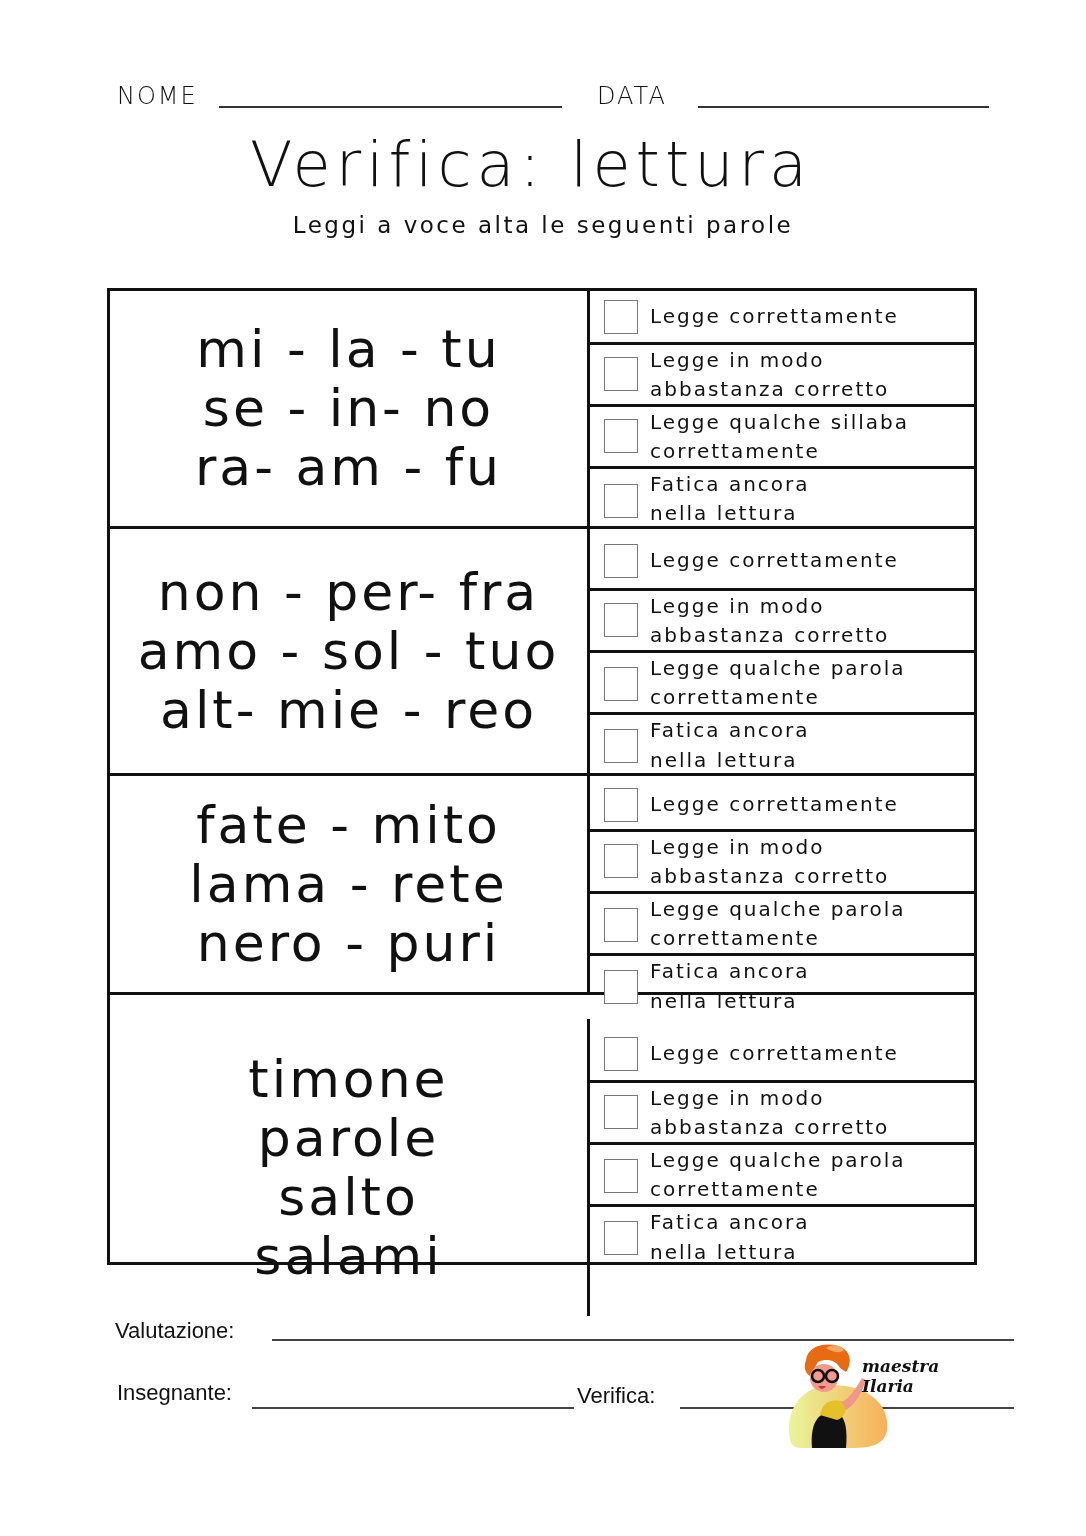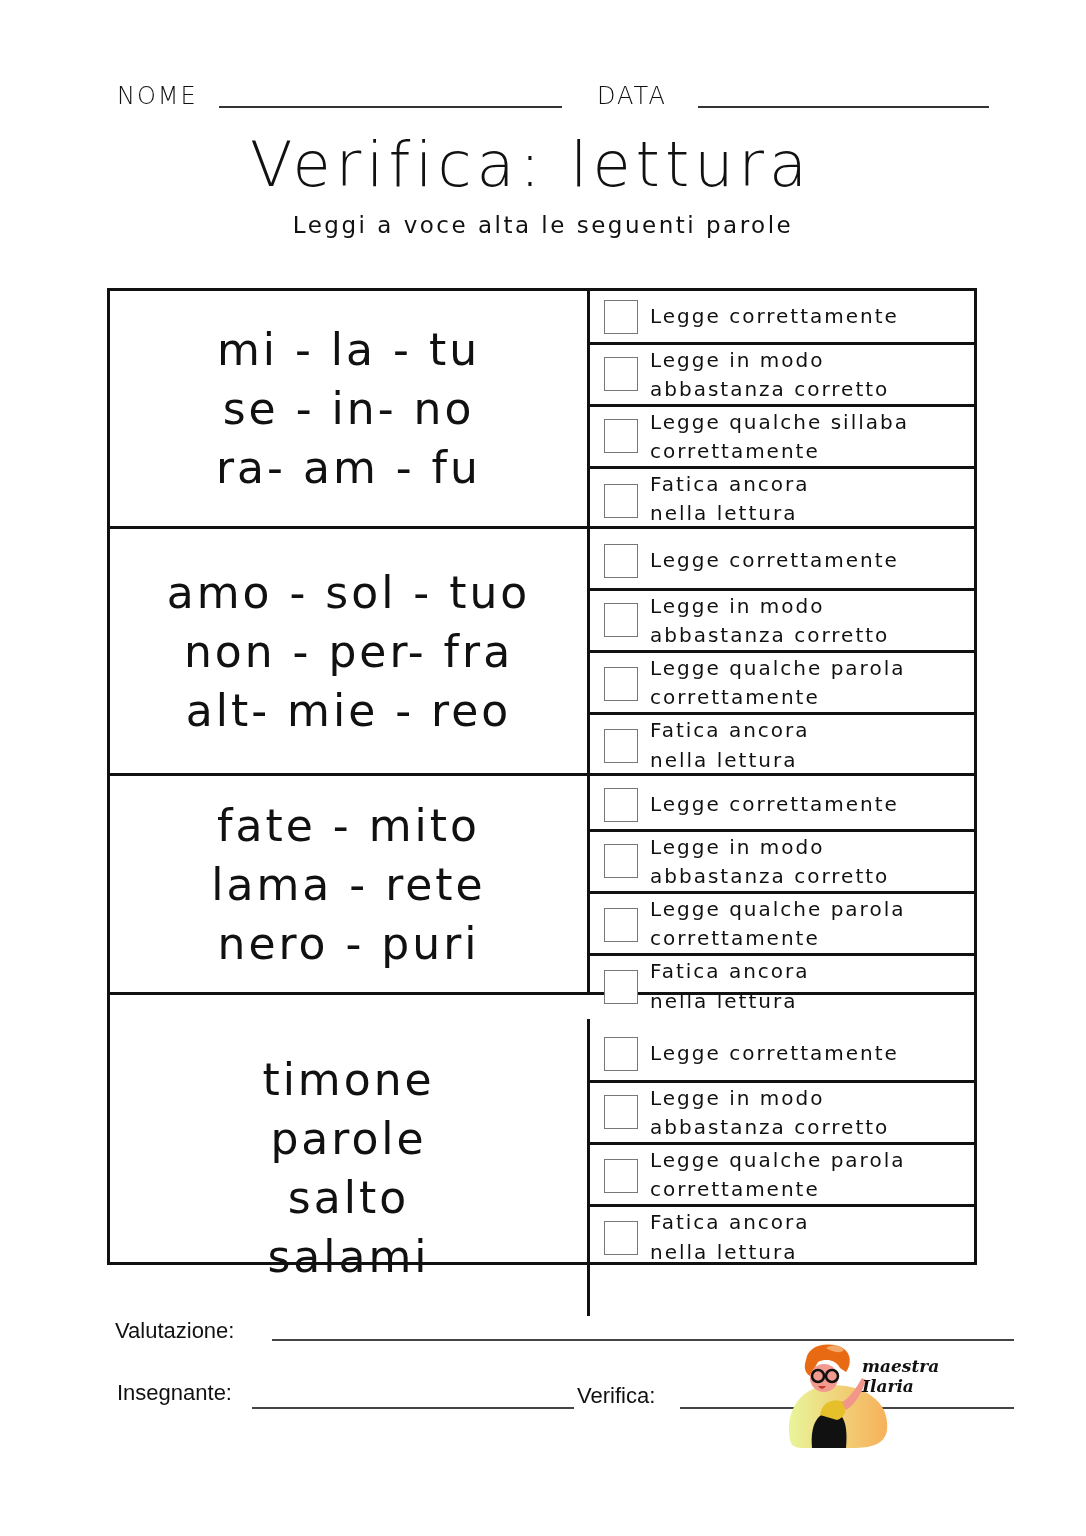--- a/index.html
+++ b/index.html
@@ -10,21 +10,21 @@
     .hlabel { position: absolute; top: 2px; font-size: 24px; letter-spacing: 2px; font-weight: 300; color: #111; }
     .hline { position: absolute; top: 26px; height: 2px; background: #333; }
 
     .title { position: absolute; top: 128px; left: 0; width: 1062px; text-align: center; font-size: 62px; letter-spacing: 5px; font-weight: 300; color: #111; }
     .subtitle { position: absolute; top: 212px; left: 0; width: 1086px; text-align: center; font-size: 23px; letter-spacing: 2.5px; color: #111; }
 
     .table { position: absolute; left: 107px; top: 288px; width: 870px; height: 977px; border: 3px solid #111; }
     .section { position: absolute; left: 0; width: 100%; border-bottom: 3px solid #111; }
     .section.last { border-bottom: none; }
     .words { position: absolute; left: 0; top: 0; width: 480px; height: 100%; border-right: 3px solid #111; display: flex; flex-direction: column; justify-content: center; align-items: center; }
-    .word-line { font-size: 44px; letter-spacing: 3px; line-height: 59px; white-space: pre; color: #111; }
+    .word-line { font-size: 52px; letter-spacing: 3px; line-height: 59px; white-space: pre; color: #111; }
     .opts { position: absolute; left: 480px; top: 0; right: 0; height: 100%; }
     .opt { position: absolute; left: 0; right: 0; border-bottom: 3px solid #111; }
     .opt.last { border-bottom: none; }
     .checkbox { position: absolute; left: 14px; width: 34px; height: 34px; border: 1.5px solid #777; background: #fff; cursor: pointer; }
     .opt-label { position: absolute; left: 60px; right: 0; font-size: 20px; letter-spacing: 2px; line-height: 30px; color: #111; }
 
     .footer-label { position: absolute; font-size: 22px; color: #111; font-family: "Liberation Sans", sans-serif; }
     .fline { position: absolute; height: 2px; background: #444; }
 
     .logo { position: absolute; left: 782px; top: 1340px; width: 210px; height: 110px; }
@@ -69,22 +69,22 @@
       <div class="opt last" style="top:178px; height:57px;">
         <div class="checkbox" style="top:15px;"></div>
         <div class="opt-label" style="top:0;">Fatica ancora</div>
         <div class="opt-label" style="top:29px;">nella lettura</div>
       </div>
     </div>
   </div>
 
   <div class="section" style="top:238px; height:247px;">
     <div class="words">
+      <div class="word-line">non - per- fra</div>
       <div class="word-line">amo - sol - tuo</div>
-      <div class="word-line">non - per- fra</div>
       <div class="word-line">alt- mie - reo</div>
     </div>
     <div class="opts">
       <div class="opt" style="top:0; height:62px;">
         <div class="checkbox" style="top:15px;"></div>
         <div class="opt-label" style="top:16px;">Legge correttamente</div>
       </div>
       <div class="opt" style="top:62px; height:62px;">
         <div class="checkbox" style="top:12px;"></div>
         <div class="opt-label" style="top:0;">Legge in modo</div>

